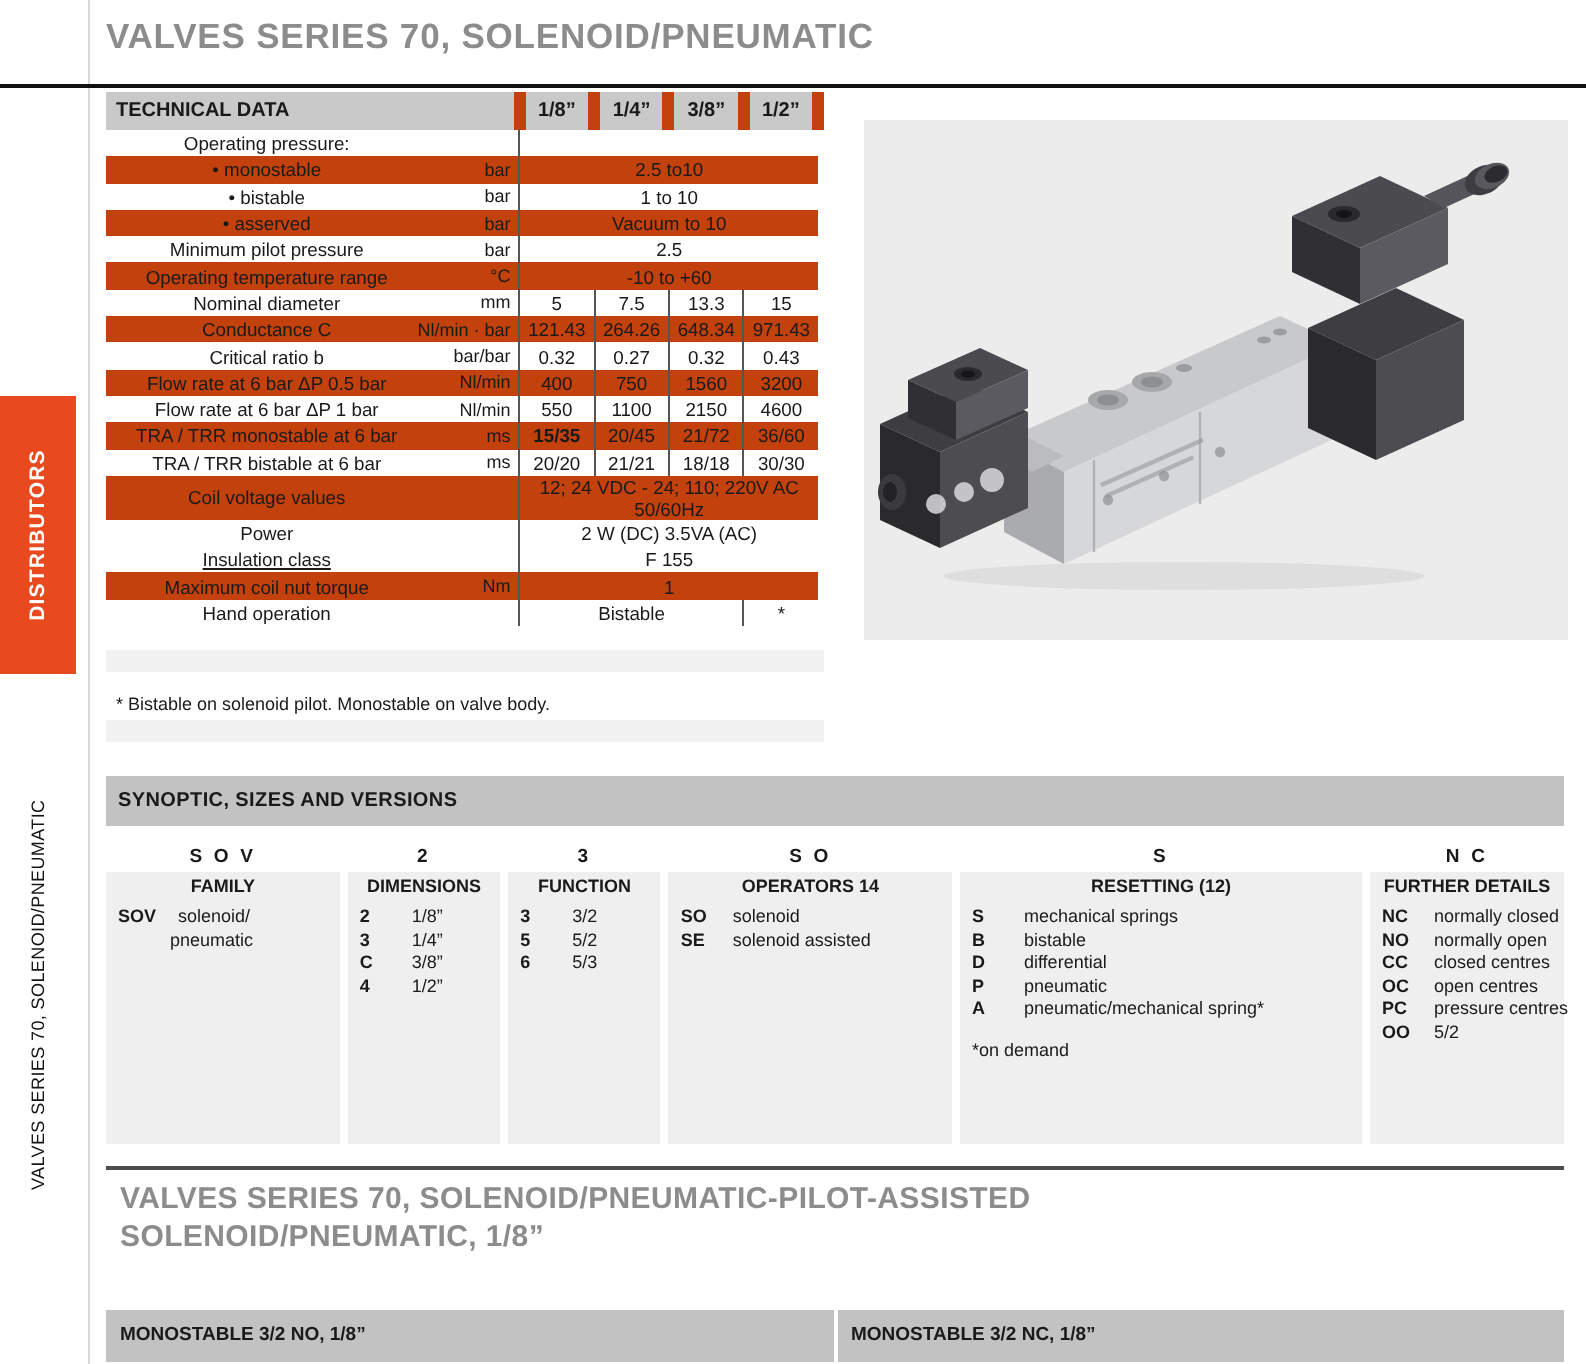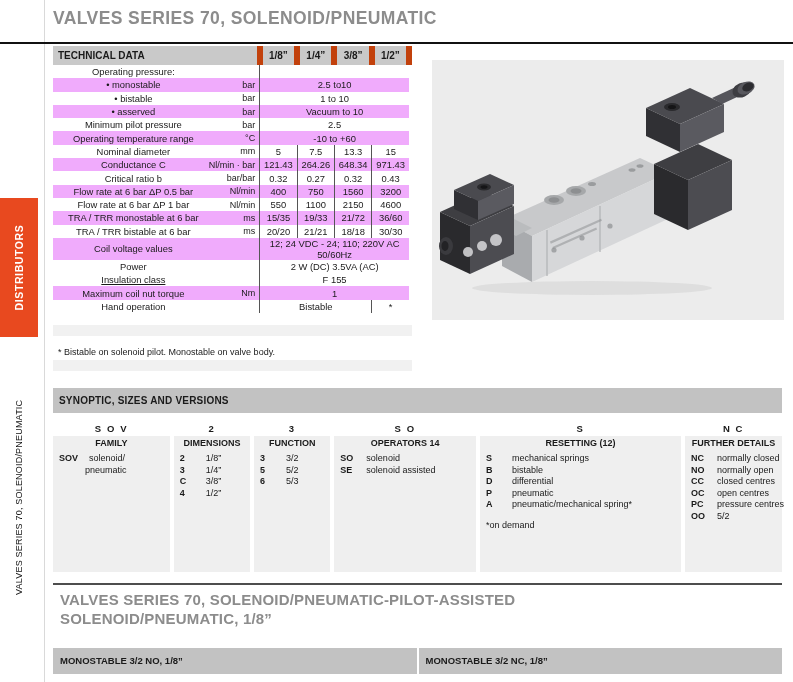--- a/index.html
+++ b/index.html
@@ -55,21 +55,21 @@
   }
   #tech-table td,#tech-table th{padding:0;margin:0;}
   #tech-table .hdr td{
     background:#c9c9c9;height:19px;font-weight:bold;font-size:10px;
     border-right:6px solid #c2410c;
   }
   #tech-table .hdr td.lbl{padding-left:5px;text-align:left;}
   #tech-table .hdr td.sz{text-align:center;font-weight:bold;}
   #tech-table tr.r td{height:13.3px;}
   #tech-table tr.odd td{background:#ffffff;}
-  #tech-table tr.even td{background:#f0abfc;}
+  #tech-table tr.even td{background:#c2410c;}
   #tech-table td.lbl{padding-left:5px;text-align:center;white-space:nowrap;}
   #tech-table td.unit{text-align:right;padding-right:4px;white-space:nowrap;font-size:9px;}
   #tech-table td.val{text-align:center;border-left:1px solid #555;}
   #tech-table td.span{text-align:center;border-left:1px solid #555;}
   #tech-foot-blank{
     position:absolute;left:53px;top:325px;width:359px;height:11px;background:#f1f1f1;
   }
   #tech-note{
     position:absolute;left:53px;top:345px;width:359px;height:15px;
     background:#ffffff;font-size:9px;padding-left:5px;line-height:15px;
@@ -117,21 +117,21 @@
   #bottom-rule{
     position:absolute;left:53px;top:583px;width:729px;height:2px;background:#4d4d4d;
   }
   #bottom-title{
     position:absolute;left:60px;top:590px;width:700px;
     font-size:15px;font-weight:bold;color:#8c8c8c;line-height:19px;
     letter-spacing:.2px;
   }
   #bottom-subbars{
     position:absolute;left:53px;top:648px;width:729px;height:33px;
-    display:flex;gap:2px;
+    display:flex;gap:2px;align-items:flex-end;
   }
   .sub-bar{
     background:#c2c2c2;height:26px;flex:1;
   }
   .sub-bar span{
     display:block;line-height:26px;padding-left:7px;
     font-size:9.5px;font-weight:bold;
   }
 </style>
 </head>
@@ -224,22 +224,22 @@
         <td class="lbl" style="width: 168px; margin-left: 17px;">Flow rate at 6 bar ΔP 1 bar</td>
         <td class="unit" style="width: 45px;">Nl/min</td>
         <td class="val" style="width: 38px;">550</td>
         <td class="val" style="width: 38px;">1100</td>
         <td class="val" style="width: 38px;">2150</td>
         <td class="val" style="width: 38px;">4600</td>
       </tr>
       <tr class="r even">
         <td class="lbl" style="width: 168px;">TRA / TRR monostable at 6 bar</td>
         <td class="unit" style="width: 45px;">ms</td>
-        <td class="val" style="width: 38px;">15/35</td>
-        <td class="val" style="width: 38px;">19/33</td>
+        <td class="val" style="width: 38px; font-weight: bold;">15/35</td>
+        <td class="val" style="width: 38px;">20/45</td>
         <td class="val" style="width: 38px;">21/72</td>
         <td class="val" style="width: 38px;">36/60</td>
       </tr>
       <tr class="r odd">
         <td class="lbl" style="width: 168px;">TRA / TRR bistable at 6 bar</td>
         <td class="unit" style="width: 45px;">ms</td>
         <td class="val" style="width: 38px;">20/20</td>
         <td class="val" style="width: 38px;">21/21</td>
         <td class="val" style="width: 38px;">18/18</td>
         <td class="val" style="width: 38px;">30/30</td>

